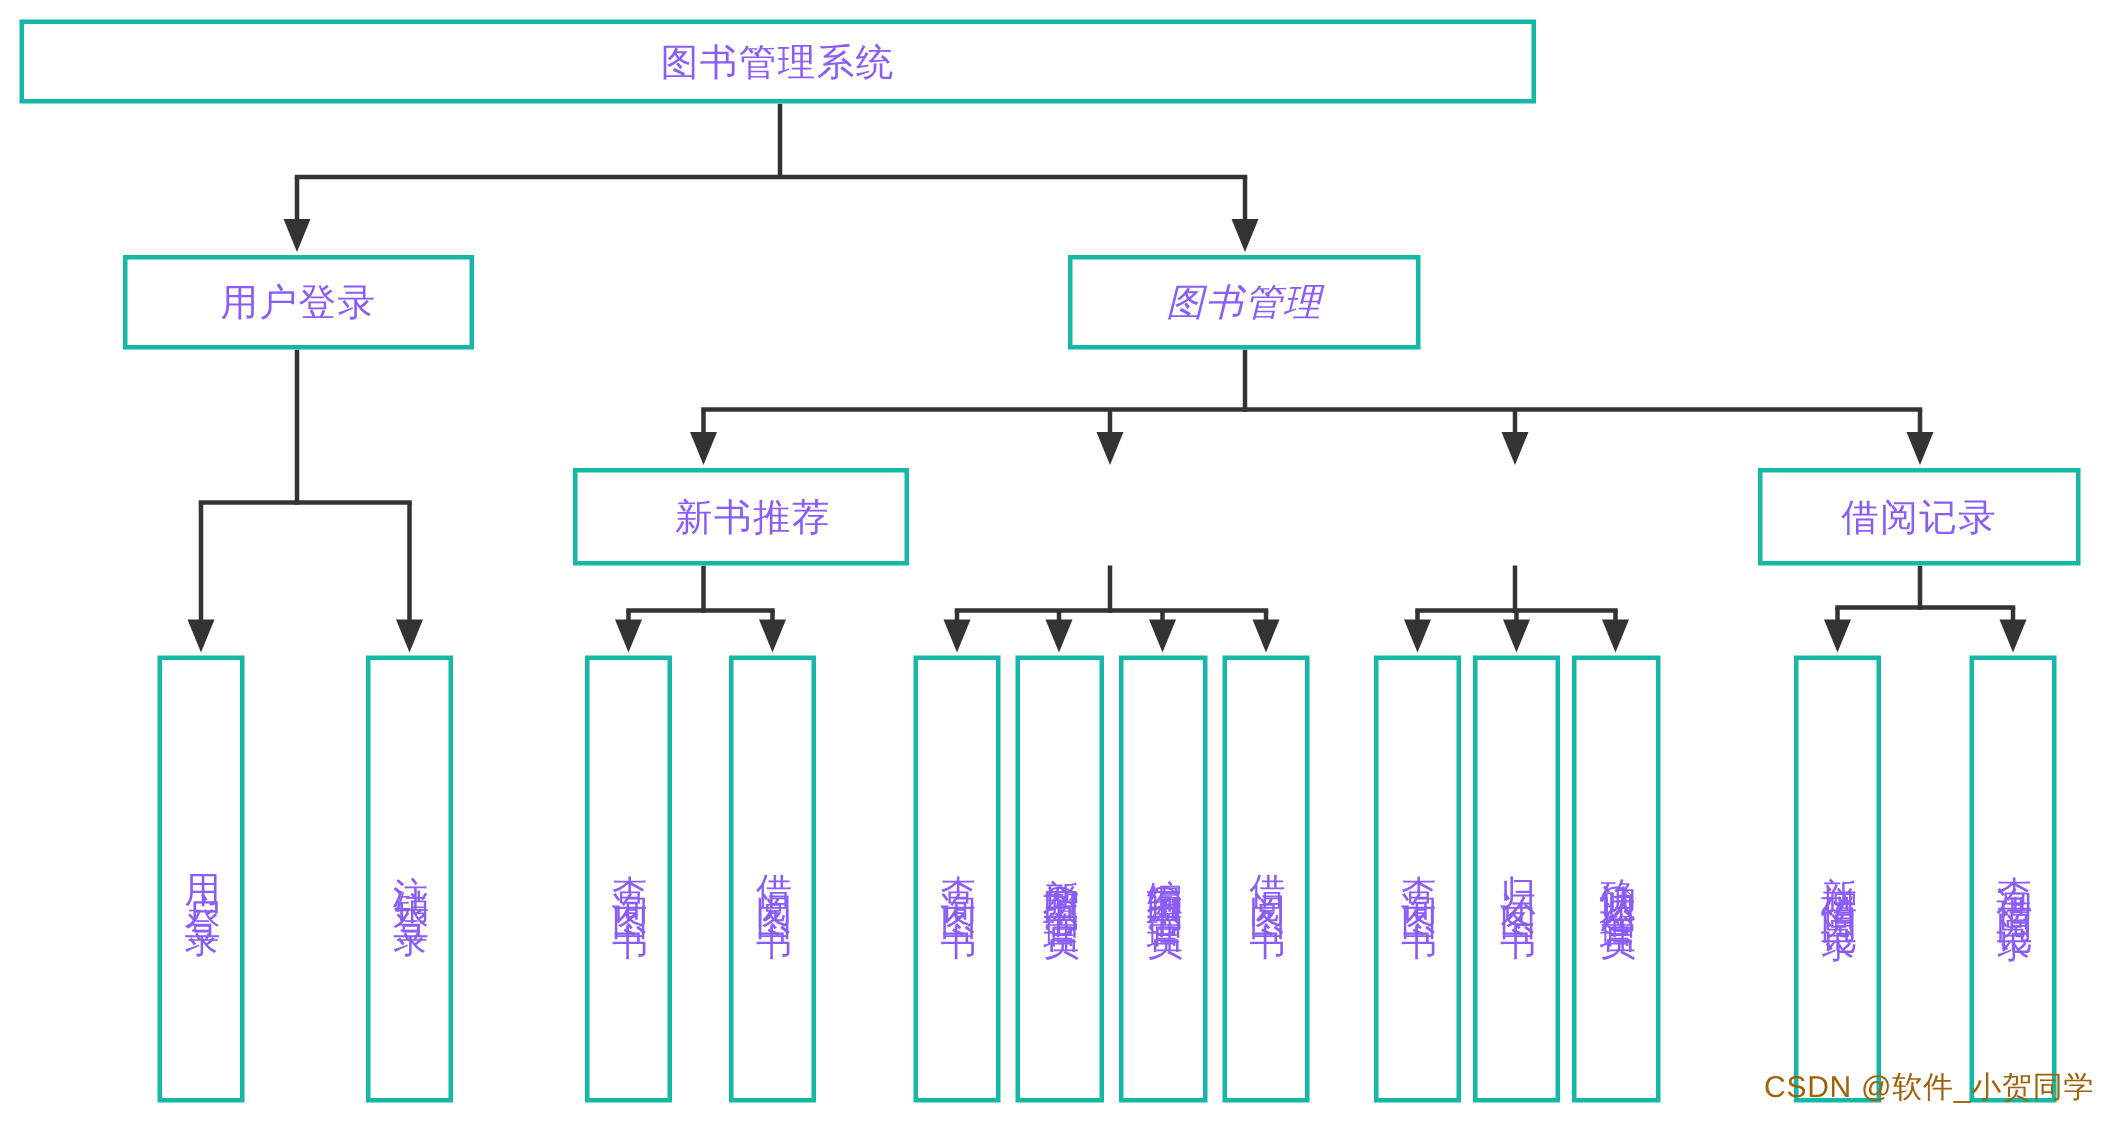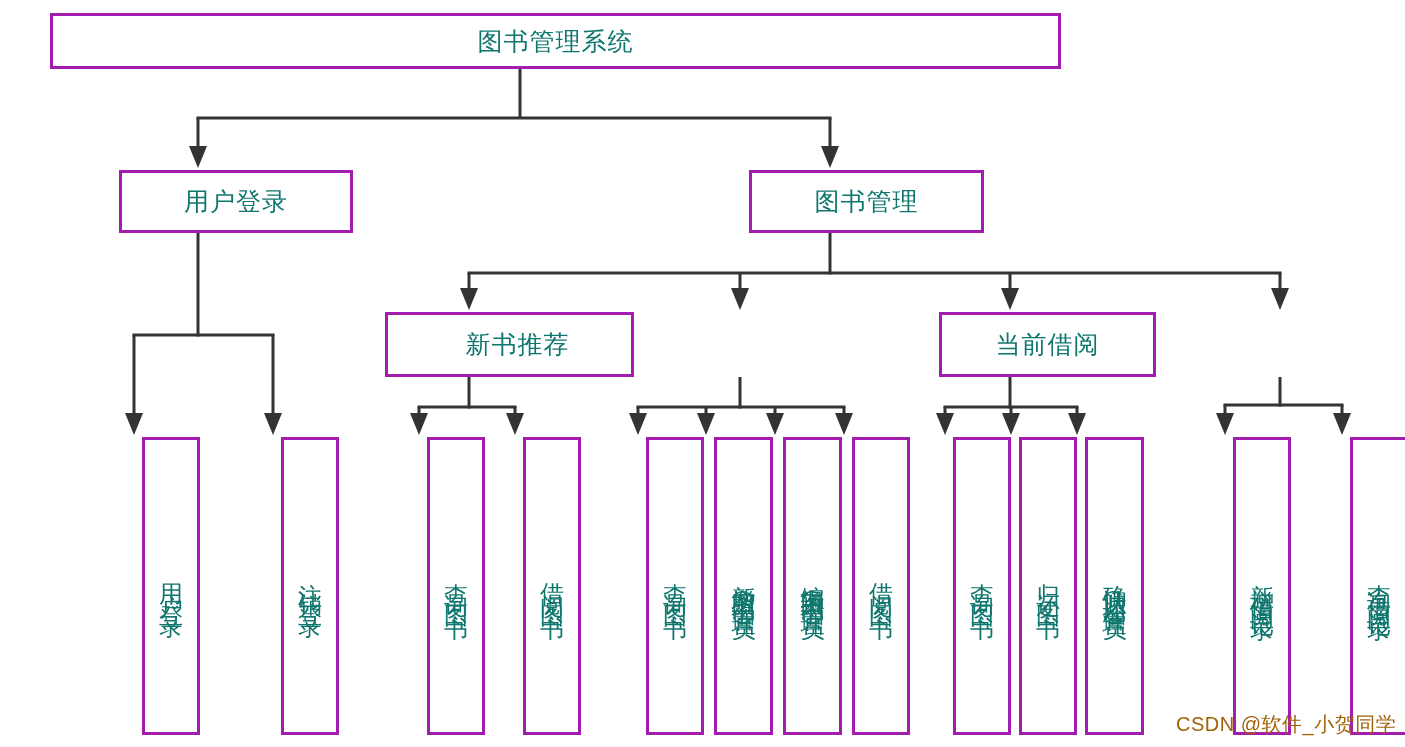--- a/index.html
+++ b/index.html
@@ -13,27 +13,26 @@
   }
   .connectors {
     position: absolute;
     left: 0; top: 0;
     width: 1405px; height: 747px;
   }
   .node {
     position: absolute;
     box-sizing: border-box;
     background: #ffffff;
-    border: 3px solid #a21caf;
-    color: #0f766e;
+    border: 3px solid #14b8a6;
+    color: #8b5cf6;
     display: flex;
     align-items: center;
     justify-content: center;
     text-align: center;
-    margin-left: 37px;
   }
   .hnode { font-size: 25px; letter-spacing: 1px; }
   .leaf {
     font-size: 24px;
     writing-mode: vertical-rl;
     text-orientation: mixed;
   }
   .ls-4 { letter-spacing: 11px; }
   .ls-6 { letter-spacing: 7px; }
   .ls-9 { letter-spacing: 4.5px; }
@@ -115,24 +114,24 @@
       <polygon points="1002,413 1020,413 1011,435"></polygon>
       <polygon points="1068,413 1086,413 1077,435"></polygon>
       <polygon points="1216,413 1234,413 1225,435"></polygon>
       <polygon points="1333,413 1351,413 1342,435"></polygon>
     </g>
   </svg>
 
   <div class="node hnode" style="left:13px; top:13px; width:1011px; height:56px;">图书管理系统</div>
 
   <div class="node hnode" style="left:82px; top:170px; width:234px; height:63px;">用户登录</div>
-  <div class="node hnode" style="left:712px; top:170px; width:235px; height:63px;">图书管理</div>
+  <div class="node hnode" style="left:712px; top:170px; width:235px; height:63px;font-style:italic;">图书管理</div>
 
-  <div class="node hnode" style="left:348px; top:312px; width:249px; height:65px;padding-left:16px;">新书推荐</div>
-  <div class="node hnode" style="left:902px; top:312px; width:217px; height:65px;">当前借阅</div>
+  <div class="node hnode" style="left:382px; top:312px; width:224px; height:65px;padding-left:16px;">新书推荐</div>
+  <div class="node hnode" style="left:1172px; top:312px; width:215px; height:65px;">借阅记录</div>
 
   <div class="node leaf ls-4" style="left:105px; top:437px; width:58px; height:298px;">用户登录</div>
   <div class="node leaf ls-4" style="left:244px; top:437px; width:58px; height:298px;">注销登录</div>
 
   <div class="node leaf ls-4" style="left:390px; top:437px; width:58px; height:298px;">查询图书</div>
   <div class="node leaf ls-4" style="left:486px; top:437px; width:58px; height:298px;">借阅图书</div>
 
   <div class="node leaf ls-4" style="left:609px; top:437px; width:58px; height:298px;">查询图书</div>
   <div class="node leaf ls-9" style="left:677px; top:437px; width:59px; height:298px;">新增图书（管理员）</div>
   <div class="node leaf ls-9" style="left:746px; top:437px; width:59px; height:298px;">编辑图书（管理员）</div>

